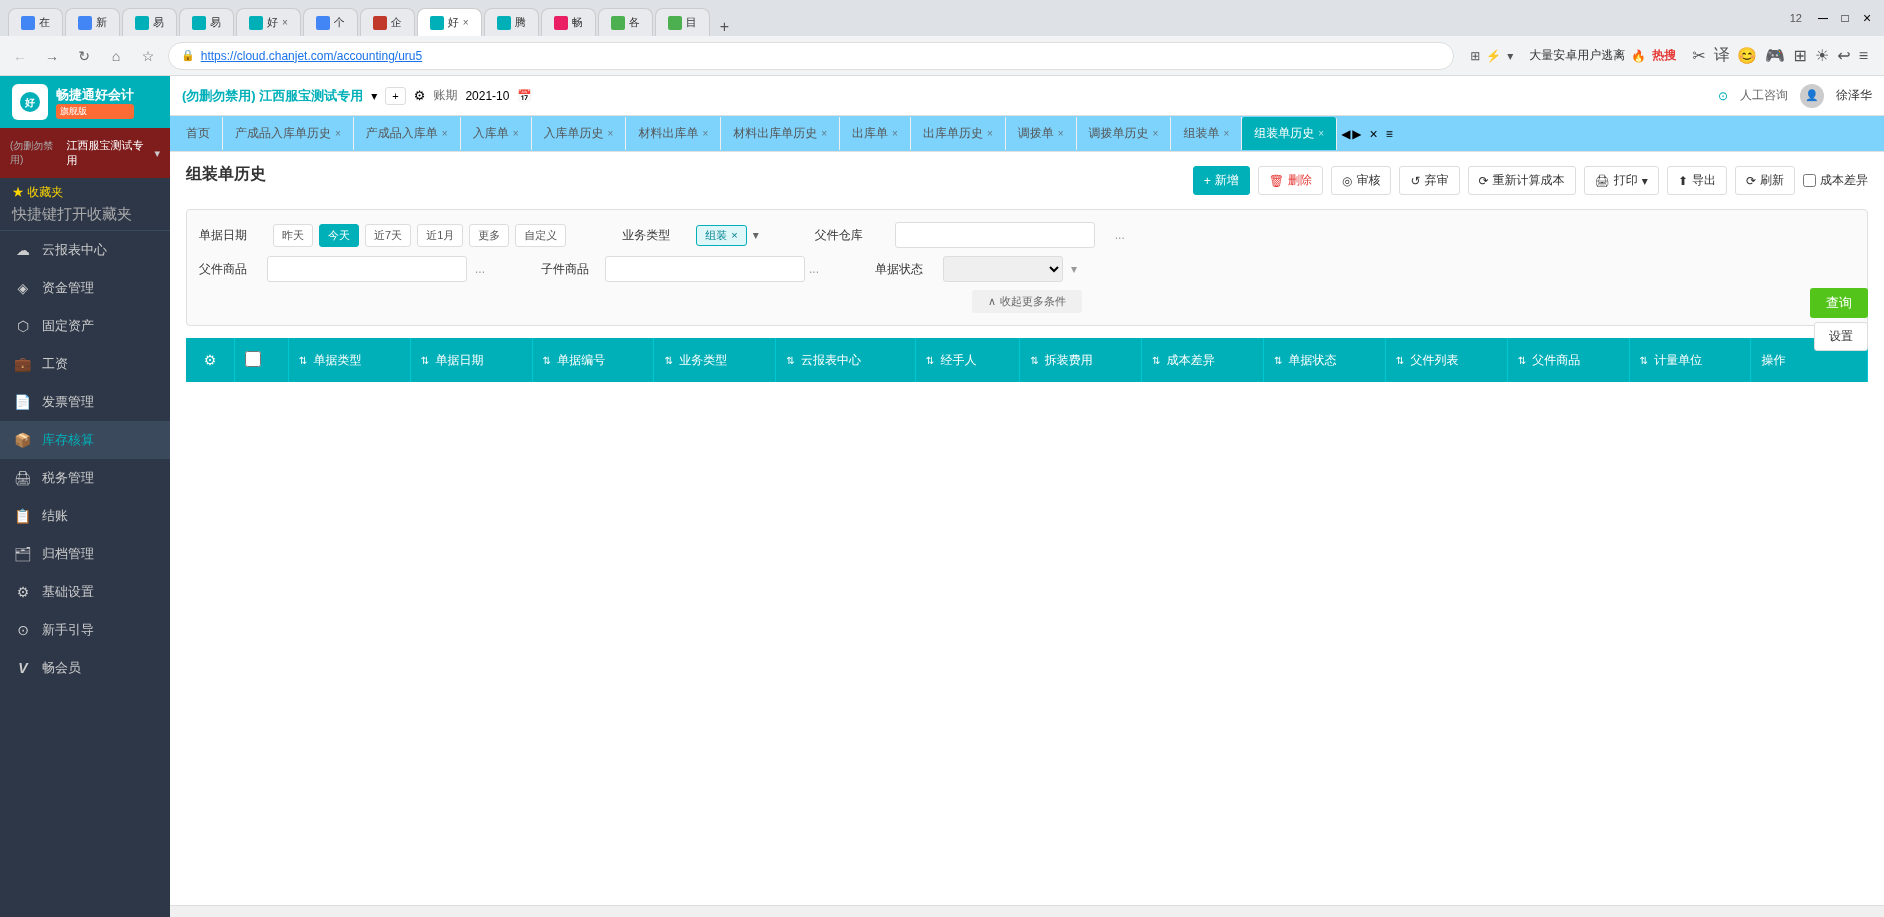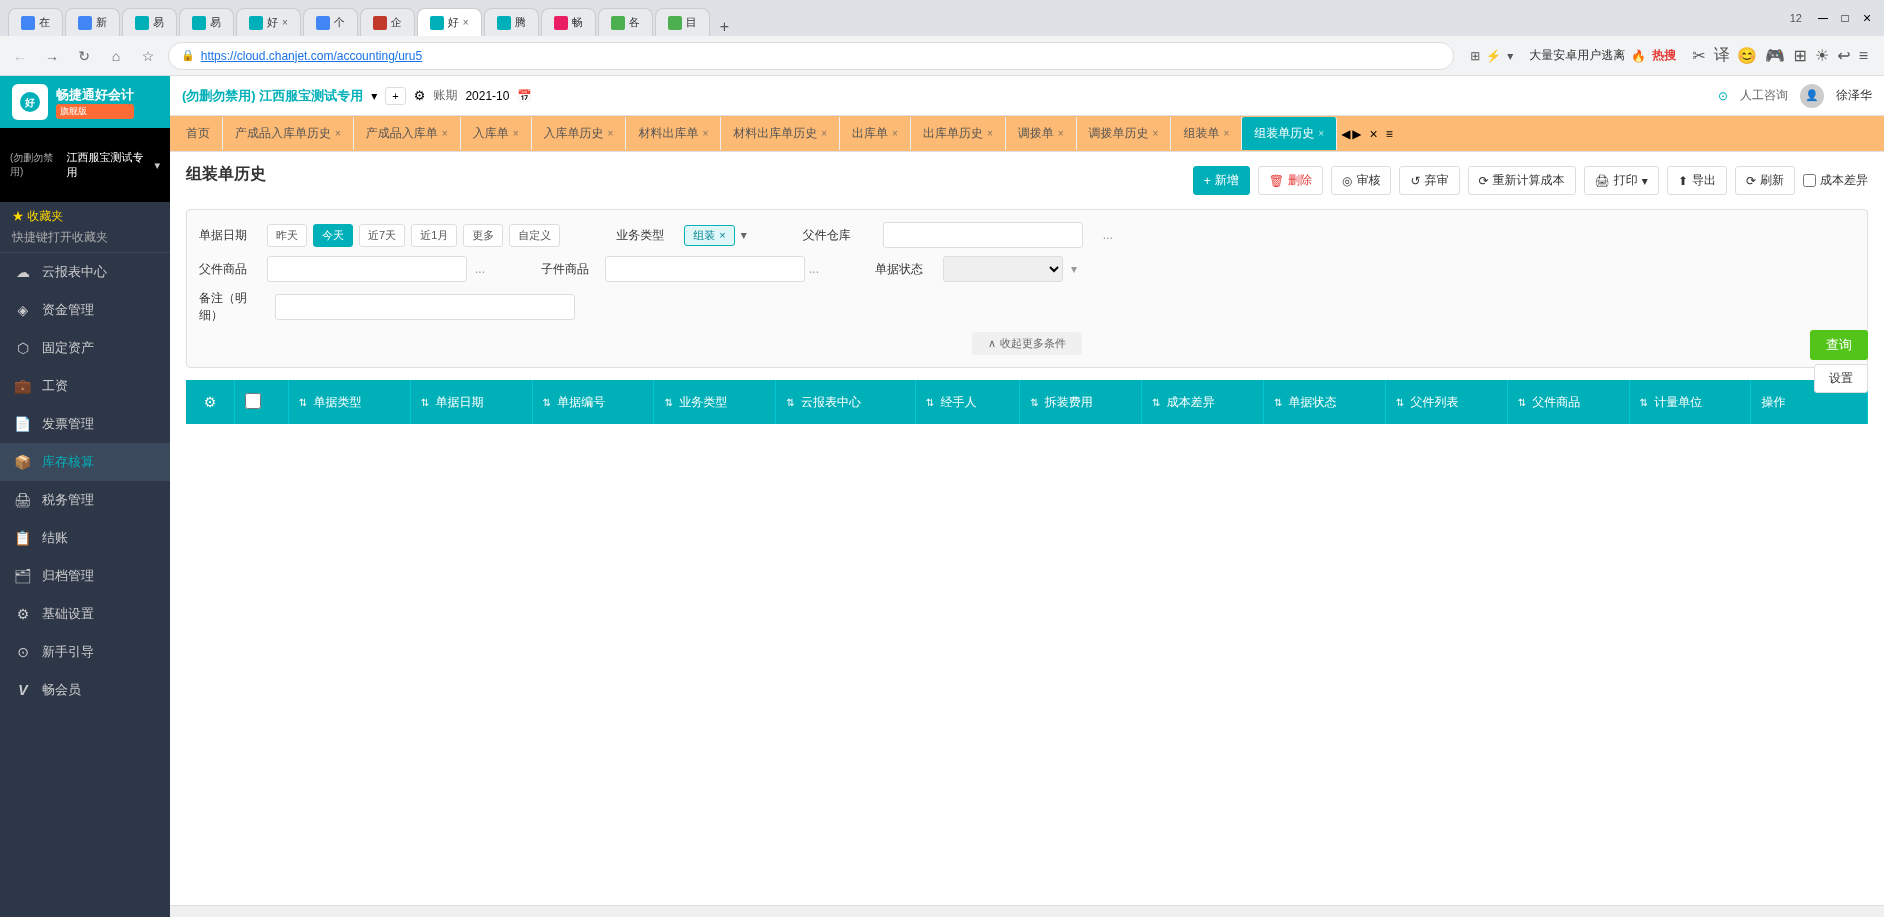--- a/index.html
+++ b/index.html
@@ -131,42 +131,42 @@
       border-radius: 6px;
       display: flex; align-items: center; justify-content: center;
       color: #00b0b9;
       font-weight: bold;
       font-size: 14px;
     }
     .logo-text { color: #fff; font-size: 13px; font-weight: bold; }
     .logo-badge { background: #ff6b35; color: #fff; font-size: 9px; padding: 1px 4px; border-radius: 3px; }
 
     .company-selector {
-      background: #000000;
-      padding: 22px 10px;
+      background: #7f1d1d;
+      padding: 10px 10px;
       display: flex;
       align-items: center;
       font-size: 11px;
       color: #ccc;
       cursor: pointer;
     }
     .company-name { color: #fff; font-size: 11px; }
 
     .favorites-section {
       padding: 6px 12px;
       border-bottom: 1px solid #3a4a5c;
     }
     .favorites-title {
       color: #ffd700;
       font-size: 12px;
       margin-bottom: 4px;
     }
     .favorites-subtitle {
       color: #aaa;
-      font-size: 12px;
+      font-size: 15px;
     }
 
     .sidebar-menu {
       flex: 1;
       overflow-y: auto;
     }
     .sidebar-item {
       display: flex;
       align-items: center;
       padding: 10px 14px;
@@ -211,21 +211,21 @@
     .content-area {
       flex: 1;
       display: flex;
       flex-direction: column;
       background: #f5f5f5;
       overflow: hidden;
     }
 
     
     .nav-tabs {
-      background: #fdba74;
+      background: #7dd3fc;
       border-bottom: 1px solid #e0e0e0;
       display: flex;
       align-items: center;
       overflow-x: auto;
       min-height: 36px;
       padding: 0 4px;
       text-align: right;
     }
     .nav-tabs::-webkit-scrollbar { height: 3px; }
     .nav-tab {
@@ -315,20 +315,21 @@
     .filter-label {
       color: #333;
       font-size: 12px;
       width: 60px;
       flex-shrink: 0;
     }
     .filter-controls {
       display: flex;
       align-items: center;
       gap: 6px;
+      margin-left: 6px;
     }
     .date-quick-btn {
       padding: 3px 8px;
       border: 1px solid #ddd;
       border-radius: 3px;
       cursor: pointer;
       font-size: 11px;
       color: #555;
       background: #fff;
     }
@@ -813,24 +814,20 @@
           </div>
           <div style="display:flex;align-items:center;gap:8px;margin-left:40px;">
             <span class="filter-label">单据状态</span>
             <select class="filter-select">
               <option></option>
             </select>
             <span style="cursor:pointer;color:#999;">▾</span>
           </div>
         </div>
 
-        <div class="filter-row">
-          <span class="filter-label">备注（明细）</span>
-          <input type="text" class="filter-input" style="width: 300px;">
-        </div>
 
         <div class="collapse-btn">
           <span>∧</span>
           <span>收起更多条件</span>
         </div>
       </div>
 
       <div style="position:relative;">
         <div style="position:absolute;right:0;top:-50px;display:flex;flex-direction:column;gap:4px;z-index:10;align-items:flex-end;">
           <button class="query-btn">查询</button>

